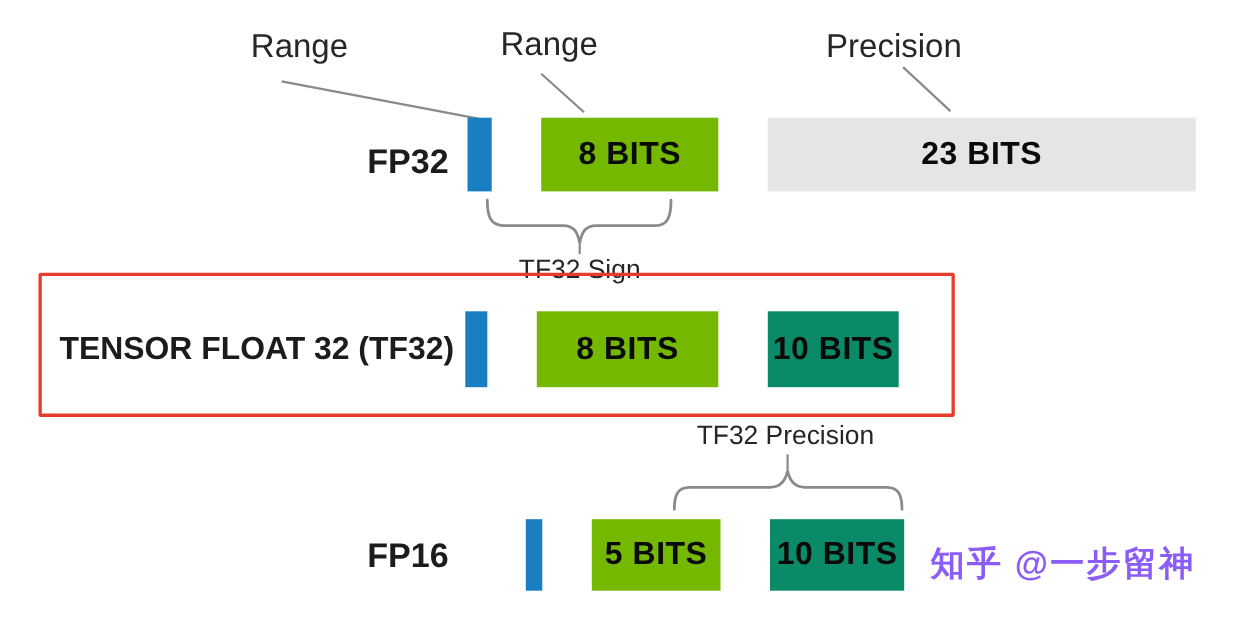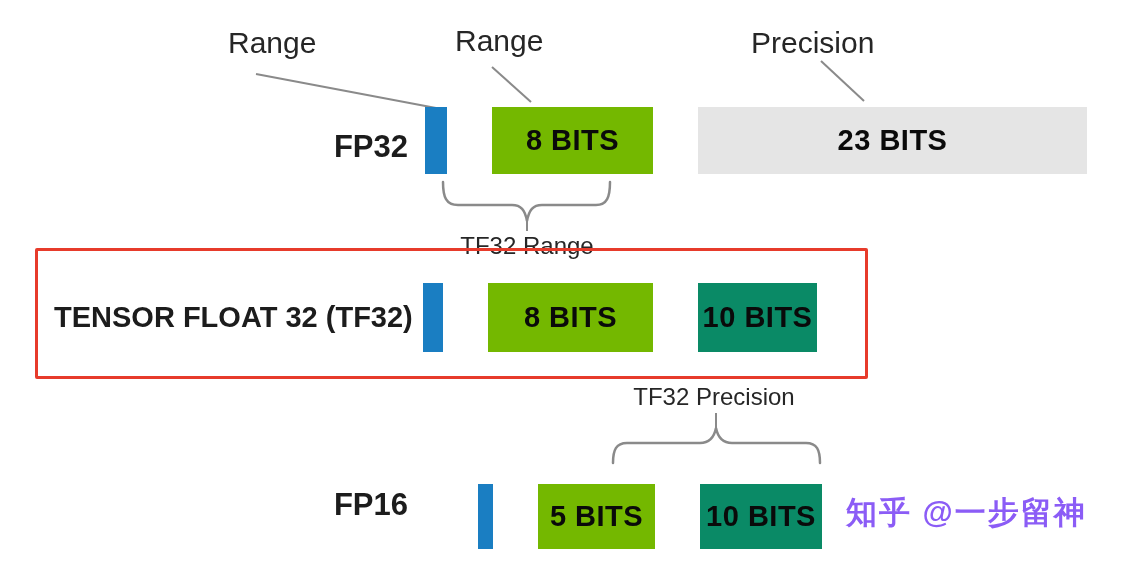--- a/index.html
+++ b/index.html
@@ -76,35 +76,35 @@
     <path d="M716,413 L716,428" fill="none" stroke="#8a8a8a" stroke-width="2"></path>
   </svg>
 
   <div class="abs row-label right" style="left:280px;top:113px;width:128px;height:67px;">FP32</div>
   <div class="abs bar" style="left:425px;top:107px;width:662px;height:67px;">
     <div class="seg" style="width: 22px; background-color: rgb(26, 126, 194);"></div>
     <div class="seg" style="width: 161px; background-color: rgb(116, 184, 0);">8 BITS</div>
     <div class="seg" style="flex: 1 1 0%; background-color: #e5e5e5;">23 BITS</div>
   </div>
 
-  <div class="abs callout" style="left:427px;top:232px;width:200px;">TF32 Range</div>
+  <div class="abs callout" style="left:427px;top:232px;width:200px;">TF32 Sign</div>
 
   <div class="abs row-label" style="left:54px;top:283px;height:69px;font-size:29px;font-weight:600;">TENSOR FLOAT 32 (TF32)</div>
   <div class="abs bar" style="left:423px;top:283px;width:394px;height:69px;">
     <div class="seg" style="width: 20px; background-color: rgb(26, 126, 194);"></div>
     <div class="seg" style="width: 165px; background-color: rgb(116, 184, 0);">8 BITS</div>
     <div class="seg" style="flex: 1 1 0%; background-color: rgb(10, 138, 102);">10 BITS</div>
   </div>
 
   <div class="abs" id="highlight-box"></div>
 
   <div class="abs callout" style="left:614px;top:383px;width:200px;">TF32 Precision</div>
 
   <div class="abs row-label right" style="left:280px;top:472px;width:128px;height:65px;">FP16</div>
-  <div class="abs bar" style="left:478px;top:472px;width:344px;height:65px;margin-top:12px;">
+  <div class="abs bar" style="left:478px;top:472px;width:344px;height:65px;">
     <div class="seg" style="width: 15px; background-color: rgb(26, 126, 194);"></div>
     <div class="seg" style="width: 117px; background-color: rgb(116, 184, 0);">5 BITS</div>
     <div class="seg" style="flex: 1 1 0%; background-color: rgb(10, 138, 102);">10 BITS</div>
   </div>
 
   <div class="abs" id="watermark">知乎 @一步留神</div>
 
 </div>
 
 </body></html>

